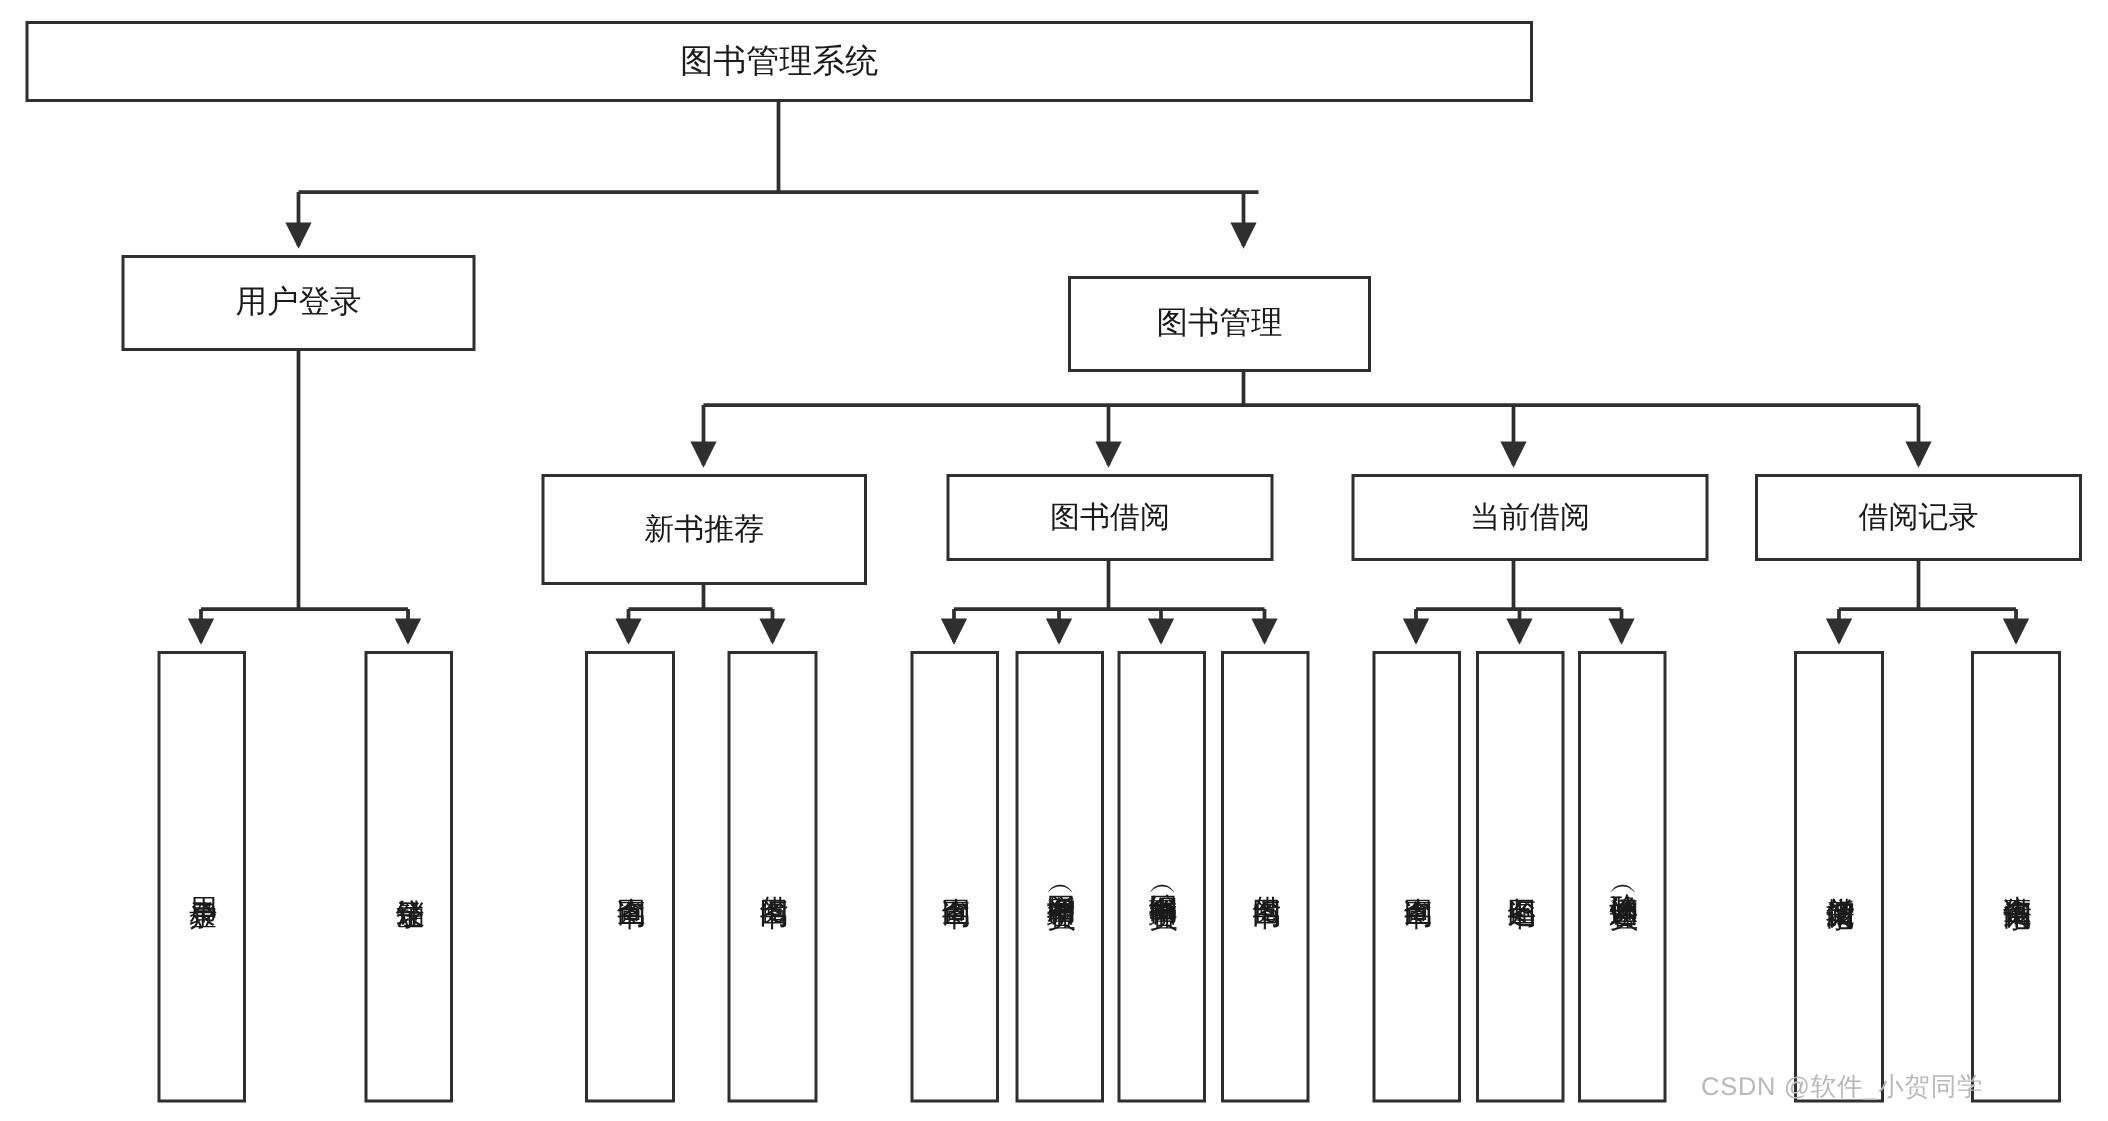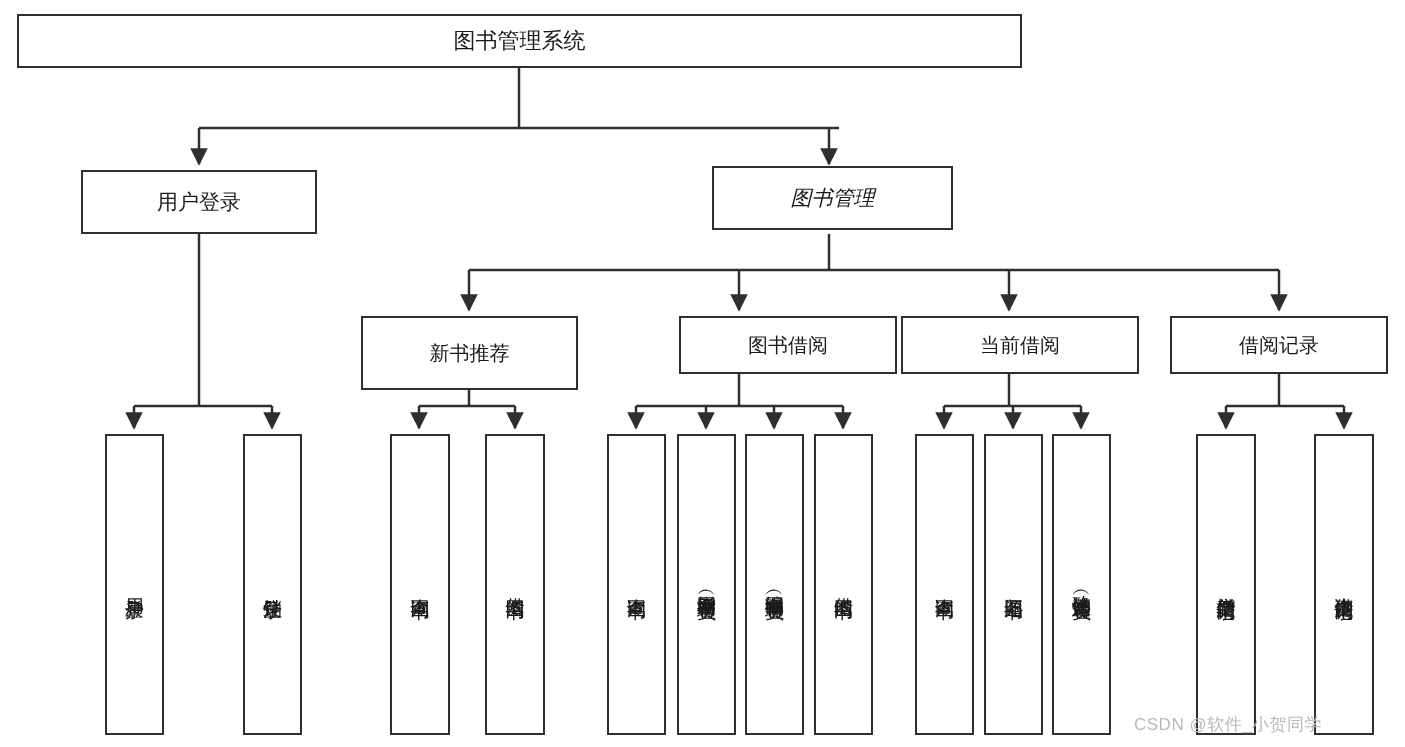--- a/index.html
+++ b/index.html
@@ -125,28 +125,28 @@
     </g>
   </svg>
 
   <div class="node node-root" id="node-root" style="left: 17px; top: 14px; width: 1005px; height: 54px;">
     <span class="label">图书管理系统</span>
   </div>
 
   <div class="node node-l2" id="node-l2-0" style="left: 81px; top: 170px; width: 236px; height: 64px;">
     <span class="label">用户登录</span>
   </div>
-  <div class="node node-l2" id="node-l2-1" style="left: 712px; top: 166px; width: 241px; height: 64px; font-style: italic;">
+  <div class="node node-l2" id="node-l2-1" style="left: 712px; top: 184px; width: 202px; height: 64px;">
     <span class="label">图书管理</span>
   </div>
 
   <div class="node node-l3" id="node-l3-0" style="left: 361px; top: 316px; width: 217px; height: 74px;">
     <span class="label">新书推荐</span>
   </div>
-  <div class="node node-l3" id="node-l3-1" style="left: 631px; top: 316px; width: 218px; height: 58px; margin-left: 48px;">
+  <div class="node node-l3" id="node-l3-1" style="left: 631px; top: 316px; width: 218px; height: 58px;">
     <span class="label">图书借阅</span>
   </div>
   <div class="node node-l3" id="node-l3-2" style="left: 901px; top: 316px; width: 238px; height: 58px;">
     <span class="label">当前借阅</span>
   </div>
   <div class="node node-l3" id="node-l3-3" style="left: 1170px; top: 316px; width: 218px; height: 58px;">
     <span class="label">借阅记录</span>
   </div>
 
   <div class="node node-leaf" id="node-leaf-0" style="left: 105px; top: 434px; width: 59px; height: 301px;">

